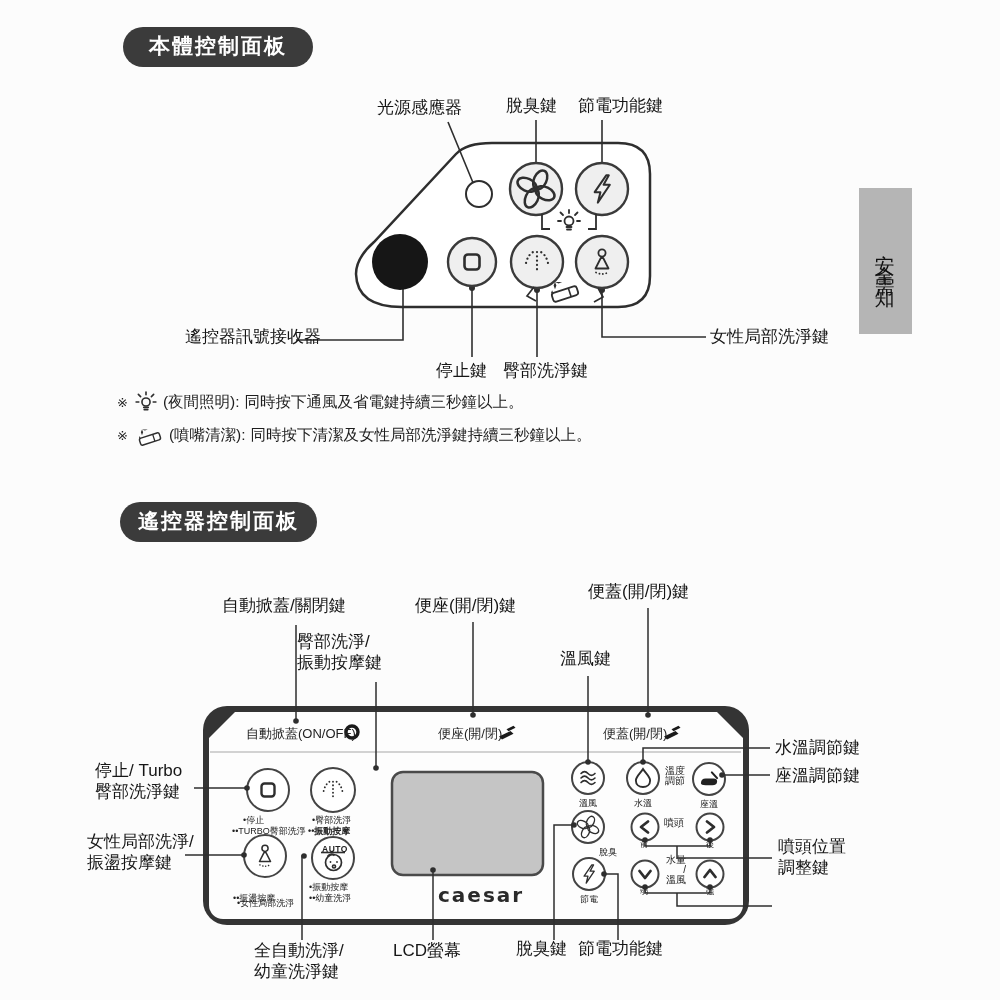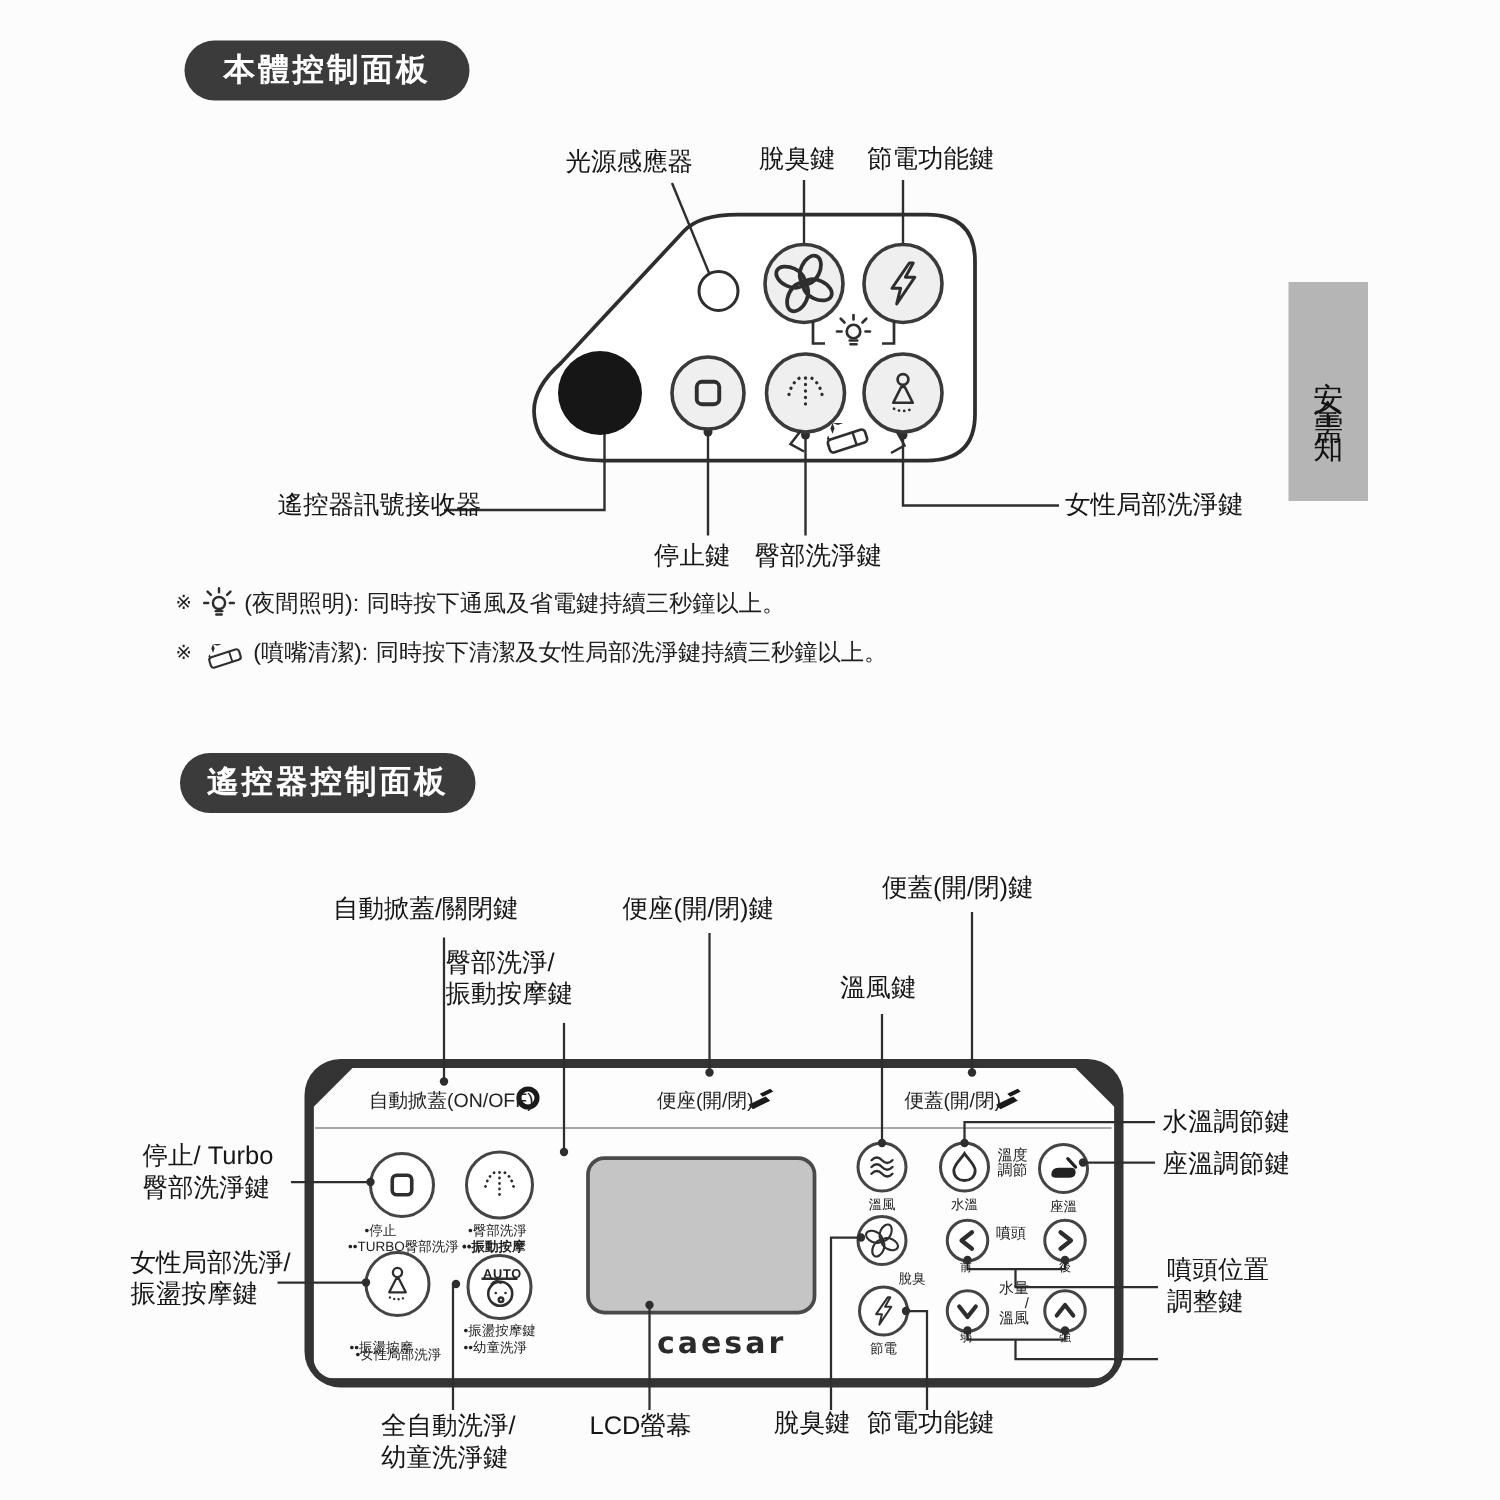--- a/index.html
+++ b/index.html
@@ -341,21 +341,21 @@
   <div class="strip" style="left:246px;top:725px;">自動掀蓋(ON/OFF)</div>
   <div class="strip" style="left:438px;top:725px;">便座(開/閉)</div>
   <div class="strip" style="left:603px;top:725px;">便蓋(開/閉)</div>
 
   <div class="sub" style="left:243px;top:814px;">•停止</div>
   <div class="sub" style="left:232px;top:825px;">••TURBO臀部洗淨</div>
   <div class="sub" style="left:312px;top:814px;">•臀部洗淨</div>
   <div class="sub" style="left:308px;top:825px;font-weight:bold;">••振動按摩</div>
   <div class="sub" style="left:237px;top:881px;margin-top:16px;">•女性局部洗淨</div>
   <div class="sub" style="left:233px;top:892px;">••振盪按摩</div>
-  <div class="sub" style="left:309px;top:881px;">•振盪按摩鍵</div>
+  <div class="sub" style="left:309px;top:881px;">•振動按摩</div>
   <div class="sub" style="left:309px;top:892px;">••幼童洗淨</div>
   <div class="auto-txt" style="left:322px;top:844px;">AUTO</div>
 
   <div class="mini" style="left:579px;top:797px;">溫風</div>
   <div class="mini" style="left:634px;top:797px;">水溫</div>
   <div class="mini" style="left:700px;top:798px;">座溫</div>
   <div class="mini" style="left:579px;top:846px;margin-left:20px;">脫臭</div>
   <div class="mini" style="left:580px;top:893px;text-align:right;">節電</div>
   <div class="mini2" style="left:665px;top:766px;">
     <div>溫度</div>

